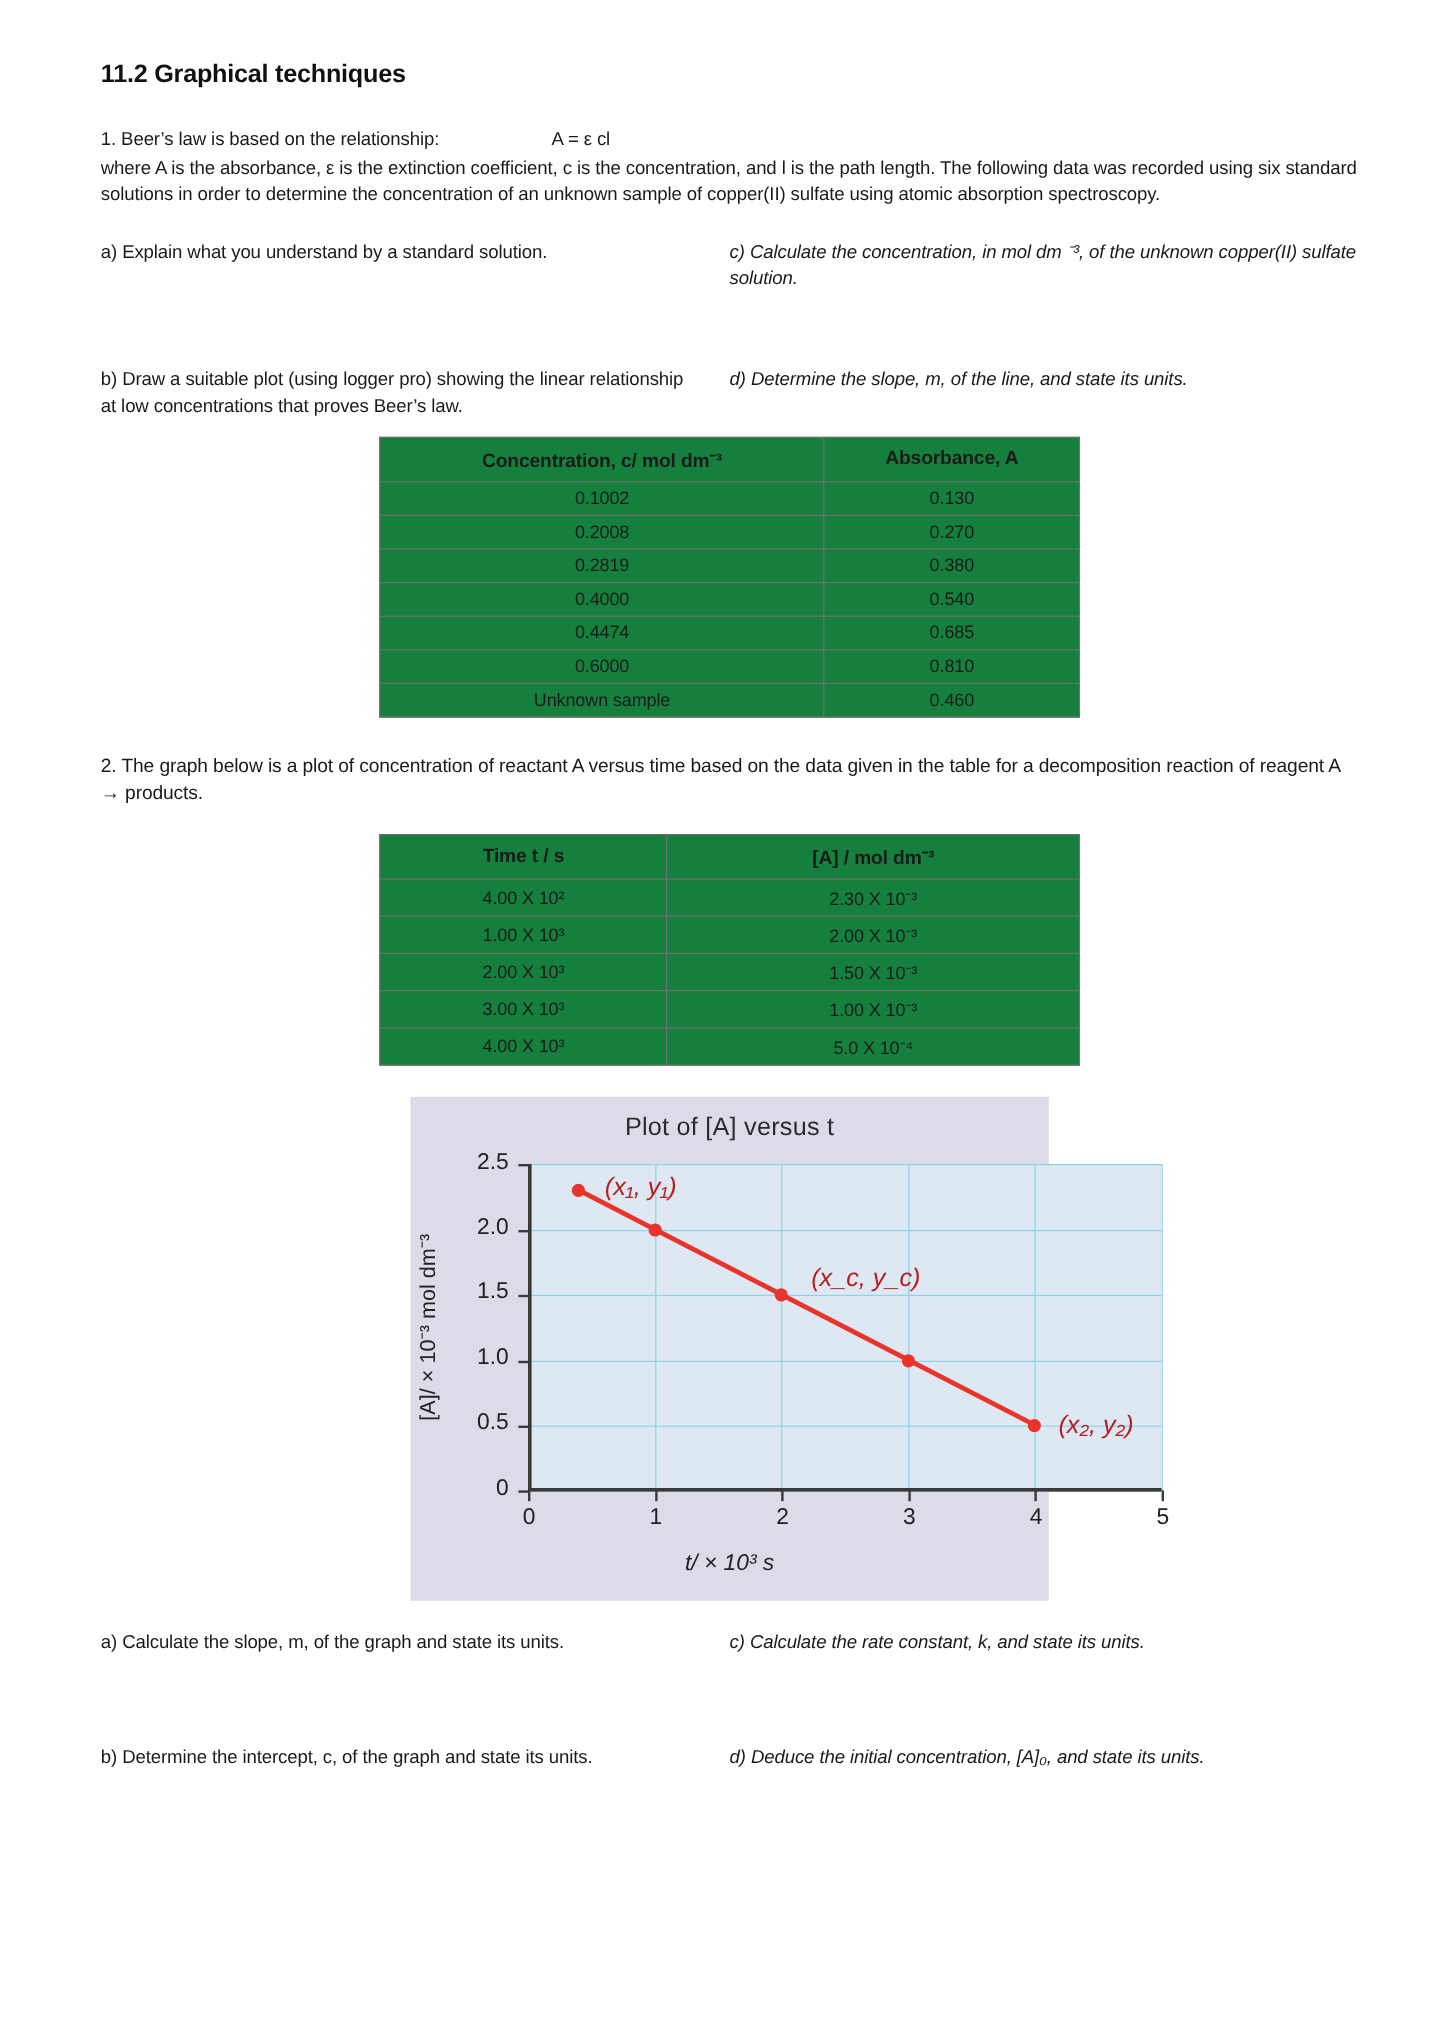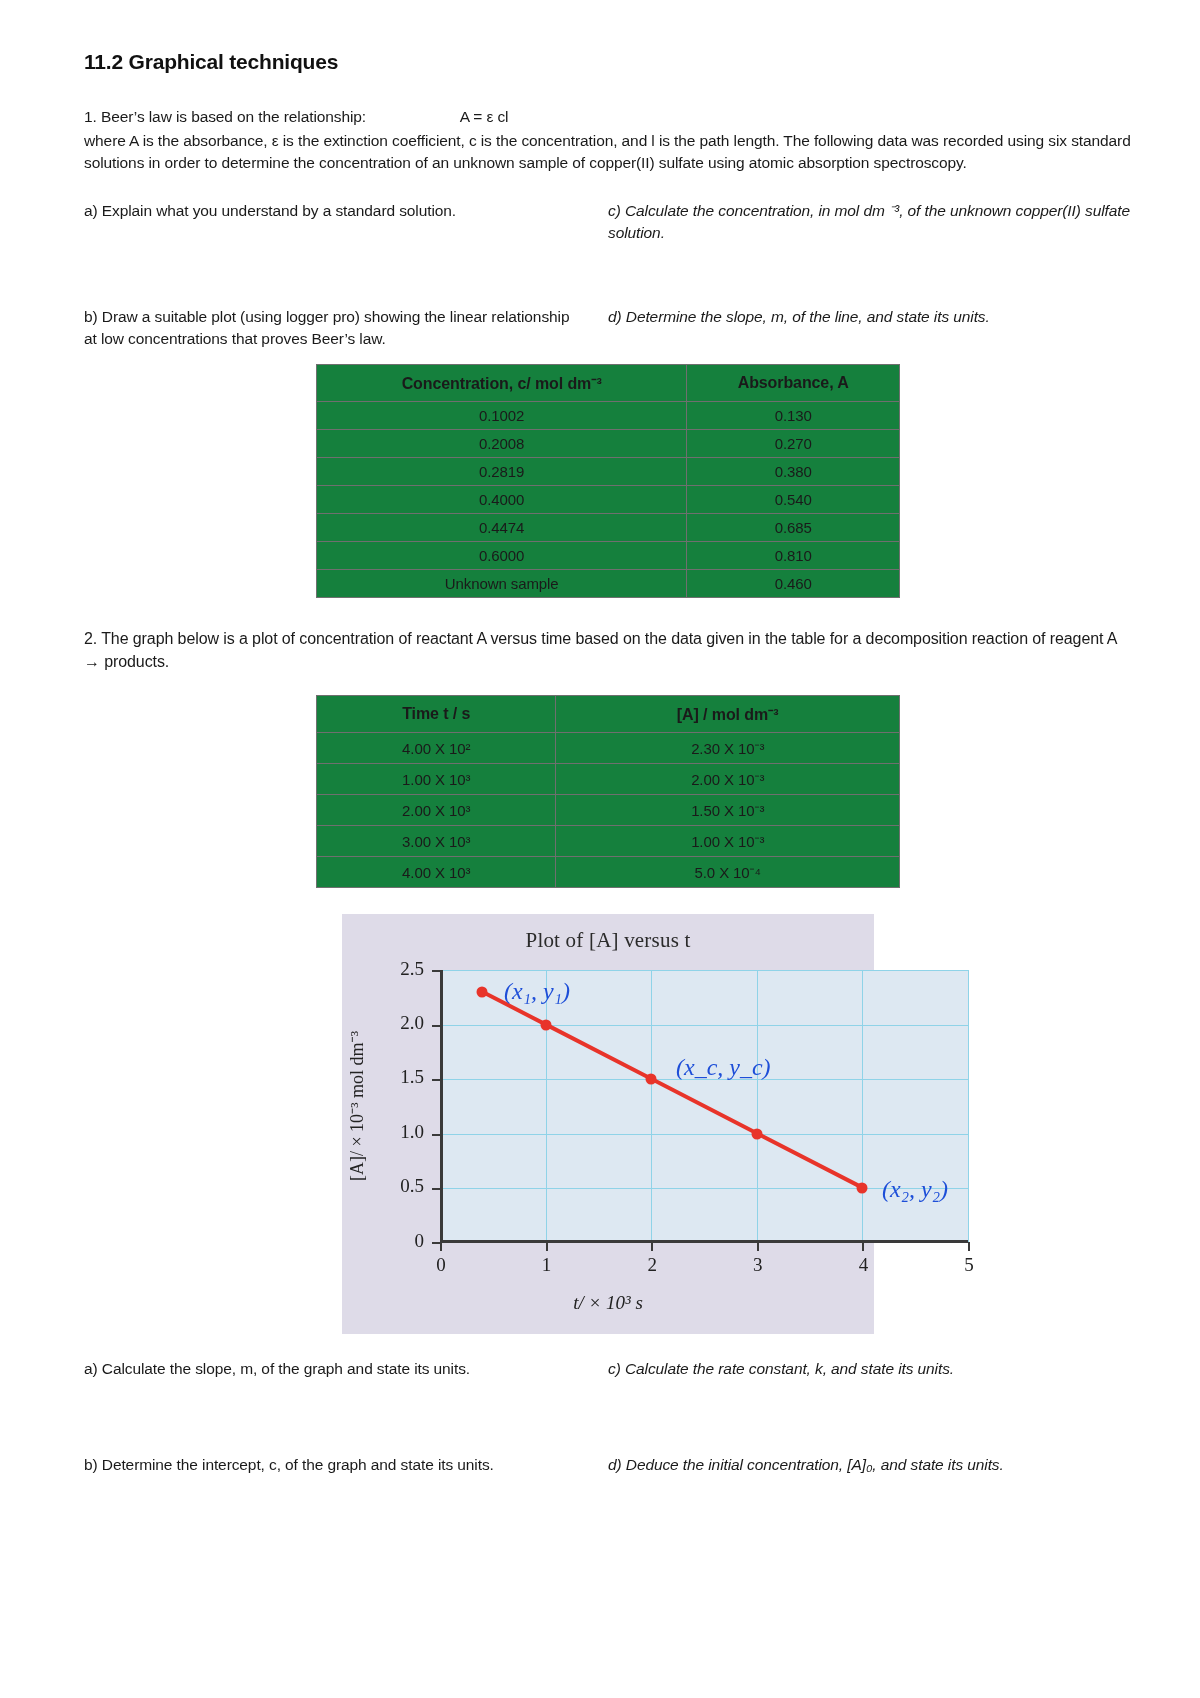--- a/index.html
+++ b/index.html
@@ -46,21 +46,20 @@
 
   .p2{margin-top:30px;font-size:16px;line-height:1.42;letter-spacing:-0.1px;}
 
   
   .chart-box{
     margin:26px auto 0 auto;
     width:532px;height:420px;
     background:#dedbe8;
     position:relative;
     box-sizing:border-box;
-    font-family:Liberation Serif, serif;
   }
   .chart-title{
     position:absolute;top:14px;left:0;width:100%;
     text-align:center;font-size:21px;color:#2b2b2b;letter-spacing:0.2px;
   }
   .plot{
     position:absolute;left:98px;top:56px;
     width:528px;height:272px;
     background:#dde8f2;
   }
@@ -79,21 +78,21 @@
   }
   .ytitle span{
     transform:rotate(-90deg);white-space:nowrap;font-size:18px;color:#222;
   }
   .xtick{position:absolute;top:328px;width:2px;height:9px;background:#3a3a3a;}
   .xlab{position:absolute;top:340px;font-size:19px;color:#222;width:40px;text-align:center;}
   .xtitle{position:absolute;top:378px;left:0;width:100%;text-align:center;font-size:19px;color:#222;font-style:italic;}
 
   .series{position:absolute;left:98px;top:56px;width:528px;height:272px;overflow:visible;}
   .pt{position:absolute;width:11px;height:11px;border-radius:50%;background:#e8342a;transform:translate(-50%,-50%);}
-  .annot{position:absolute;font-size:24px;color:#1d4ed8;font-style:italic;white-space:nowrap;}
+  .annot{position:absolute;font-size:21px;color:#b91c1c;font-style:italic;white-space:nowrap;}
 
   .foot{margin-top:24px;font-size:15.5px;line-height:1.42;letter-spacing:-0.1px;}
   .foot .gap{display:inline-block;width:52px;}
   .q-grid2{display:flex;margin-top:24px;}
   .q-grid3{display:flex;margin-top:74px;}
 </style>
 </head>
 <body>
 
 <div class="page">

